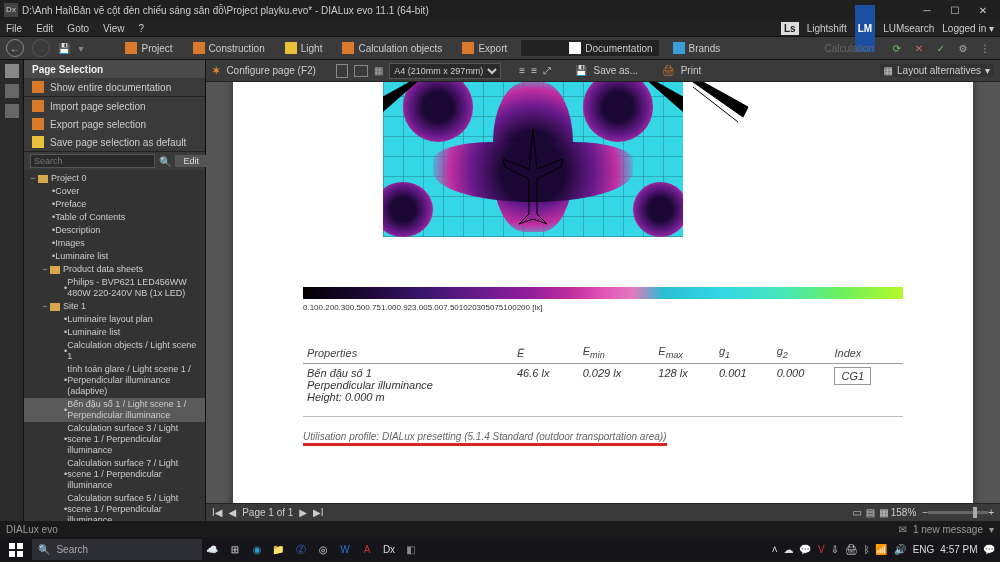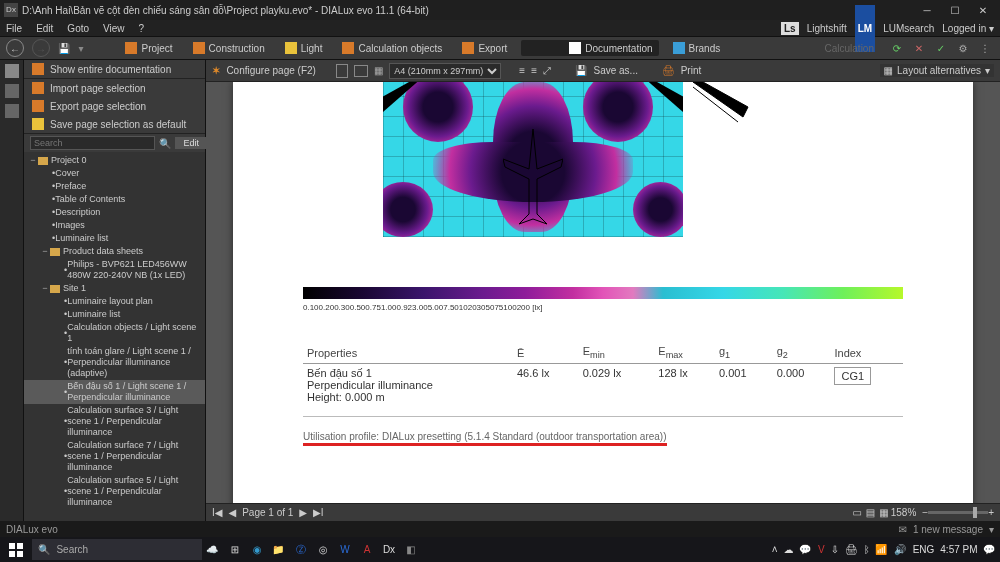--- a/index.html
+++ b/index.html
@@ -42,21 +42,21 @@
   .pagebar .pspacer { flex: 1; }
   .viewport { flex: 1; background: #555; overflow: auto; display: flex; justify-content: center; position: relative; }
   .paper { width: 740px; min-height: 500px; background: #fff; color: #333; position: relative; box-shadow: 0 0 8px rgba(0,0,0,.5); }
   .heatmap { width: 300px; height: 155px; margin-left: 150px; margin-top: 0; position: relative; background: linear-gradient(180deg,#35d7e7,#35d7e7); overflow: hidden; }
   .heatmap .blob { position: absolute; border-radius: 50%; mix-blend-mode: normal; }
   .heatmap .c-dark { background: radial-gradient(circle,#1a0733 30%,#6b1b8e 60%,#c22fa0 80%,transparent 100%); }
   .heatmap .grid { position: absolute; inset: 0; background-image: repeating-linear-gradient(0deg,rgba(0,0,0,.2) 0,rgba(0,0,0,.2) 1px,transparent 1px,transparent 20px),repeating-linear-gradient(90deg,rgba(0,0,0,.2) 0,rgba(0,0,0,.2) 1px,transparent 1px,transparent 20px);}
   .plane { position: absolute; left: 40%; top: 30%; width: 60px; height: 100px; }
   .colorbar { margin: 50px 70px 4px; height: 12px; background: linear-gradient(90deg,#000 0%,#1a0733 10%,#3a156b 20%,#6b1b8e 30%,#8e1c9a 37%,#c22fa0 45%,#e254b8 50%,#e27abf 55%,#2abed1 60%,#35d7e7 70%,#46e6b7 80%,#6ef05a 90%,#b6f82a 100%); }
   .colorticks { display: flex; justify-content: flex-start; margin: 0 70px; font-size: 8px; color: #333; }
-  .proptable { margin: 30px 70px 12px; }
+  .proptable { margin: 30px 70px 12px; font-style: italic; }
   .proptable table { width: 100%; border-collapse: collapse; font-size: 11px; color: #333; }
   .proptable th { text-align: left; font-weight: 400; border-bottom: 1px solid #999; padding: 3px 4px; color: #444; }
   .proptable td { padding: 3px 4px; vertical-align: top; }
   .proptable .idx { border: 1px solid #999; padding: 2px 6px; display: inline-block; }
   .proptable .divline { border-top: 1px solid #bbb; margin-top: 10px; }
   .util { margin-top: 14px; font-size: 10px; color: #666; border-bottom: 3px solid #d22; display: inline-block; padding-bottom: 1px; }
   .pagefooter { height: 18px; background: #3a3a3a; border-top: 1px solid #222; display: flex; align-items: center; padding: 0 6px; color: #ccc; }
   .pagefooter .nav { display: flex; gap: 6px; align-items: center; }
   .pagefooter .pf-spacer { flex: 1; }
   .pagefooter .zoom-icons span { margin: 0 2px; }
@@ -148,20 +148,21 @@
 
 <div class="workspace">
 
   <div class="iconstrip">
     <span class="si"></span>
     <span class="si" style="background:#666"></span>
     <span class="si" style="background:#666"></span>
   </div>
 
   <div class="sidepanel">
+    <div class="ph">Page Selection</div>
     <div class="pitem">
         <span class="pic"></span>
         <span>Show entire documentation</span>
       </div>
     <div style="height:1px;background:#222"></div>
     <div class="pitem">
         <span class="pic"></span>
         <span>Import page selection</span>
       </div>
     <div class="pitem">

